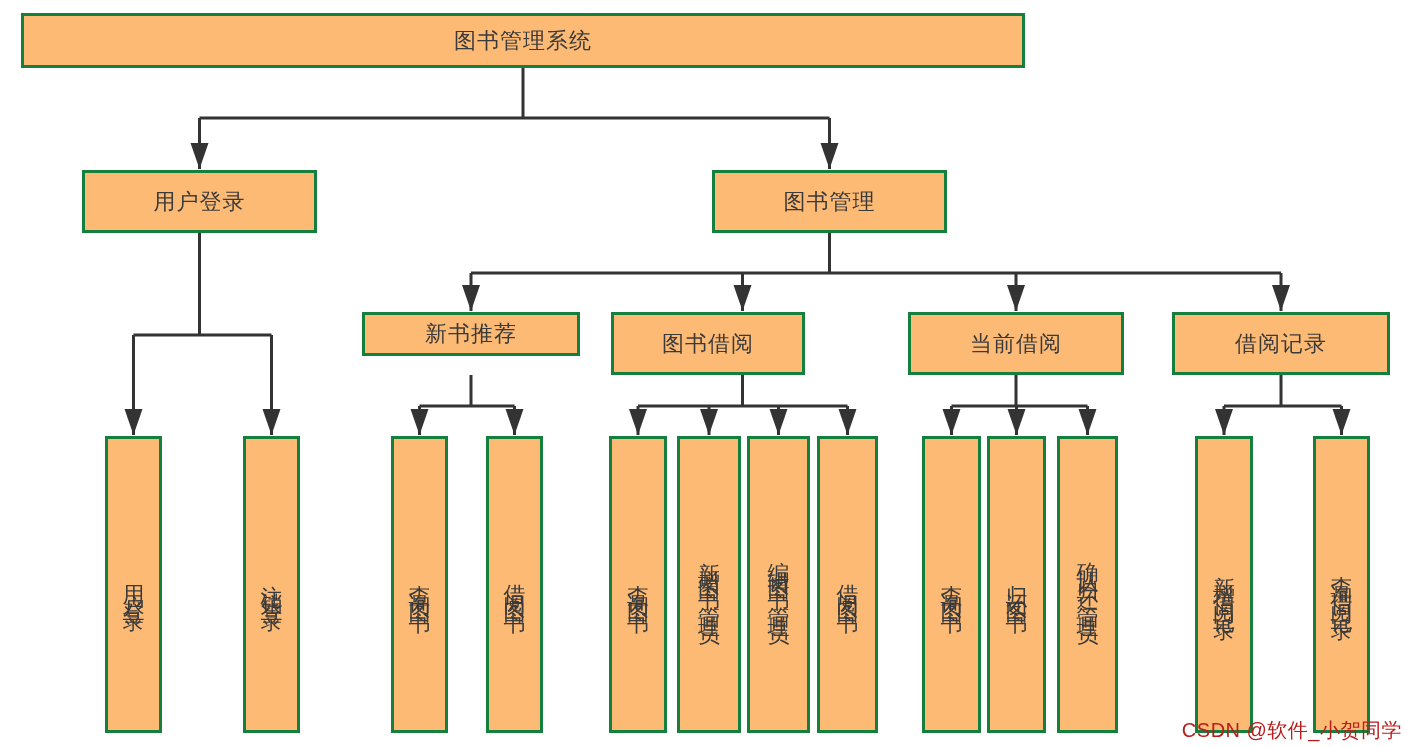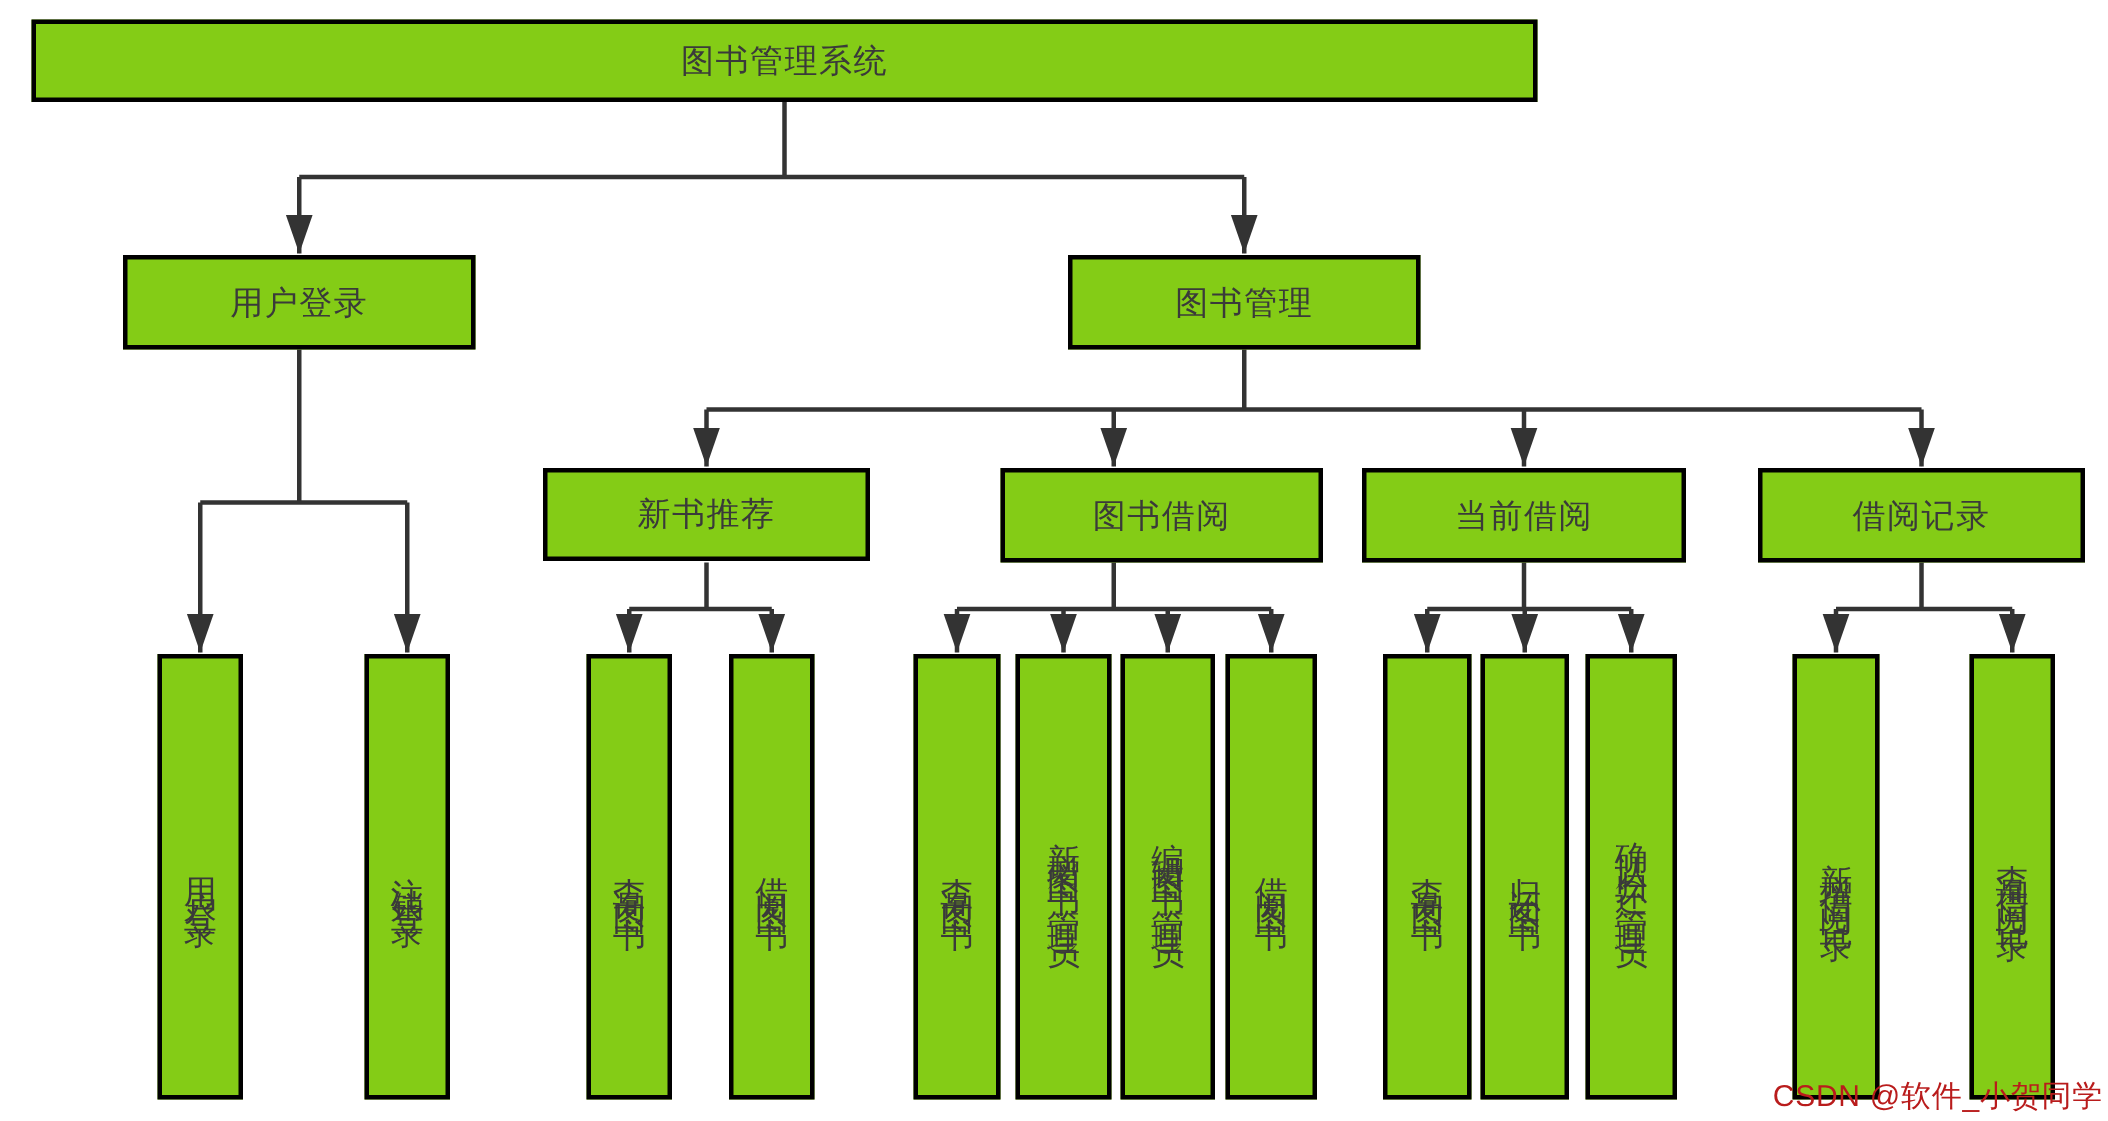--- a/index.html
+++ b/index.html
@@ -17,22 +17,22 @@
   }
   .connectors {
     position: absolute;
     left: 0;
     top: 0;
     z-index: 1;
   }
   .node {
     position: absolute;
     box-sizing: border-box;
-    background: #84cc16;
-    border: 3px solid #000000;
+    background: #fdba74;
+    border: 3px solid #15803d;
     color: #3a3a3a;
     display: flex;
     align-items: center;
     justify-content: center;
     z-index: 2;
   }
   .node.parent {
     font-size: 22px;
     letter-spacing: 1px;
     white-space: nowrap;
@@ -108,22 +108,22 @@
       <path d="M1224 406 L1224 435" marker-end="url(#arrow)"></path>
       <path d="M1341.5 406 L1341.5 435" marker-end="url(#arrow)"></path>
     </g>
   </svg>
 
   <div class="node parent" style="left:21px; top:13px; width:1004px; height:55px;">图书管理系统</div>
 
   <div class="node parent" style="left:82px; top:170px; width:235px; height:63px;">用户登录</div>
   <div class="node parent" style="left:712px; top:170px; width:235px; height:63px;">图书管理</div>
 
-  <div class="node parent" style="left:362px; top:312px; width:218px; height:62px;">新书推荐</div>
-  <div class="node parent" style="left:667px; top:312px; width:215px; height:63px;">图书借阅</div>
+  <div class="node parent" style="left:362px; top:312px; width:218px; height:44px;">新书推荐</div>
+  <div class="node parent" style="left:611px; top:312px; width:194px; height:63px;">图书借阅</div>
   <div class="node parent" style="left:908px; top:312px; width:216px; height:63px;text-align:center;">当前借阅</div>
   <div class="node parent" style="left:1172px; top:312px; width:218px; height:63px;">借阅记录</div>
 
   <div class="node leaf" style="left:105px; top:436px; width:57px; height:297px;">
     <span>用户登录</span>
   </div>
   <div class="node leaf" style="left:243px; top:436px; width:57px; height:297px;">
     <span>注销登录</span>
   </div>
 

